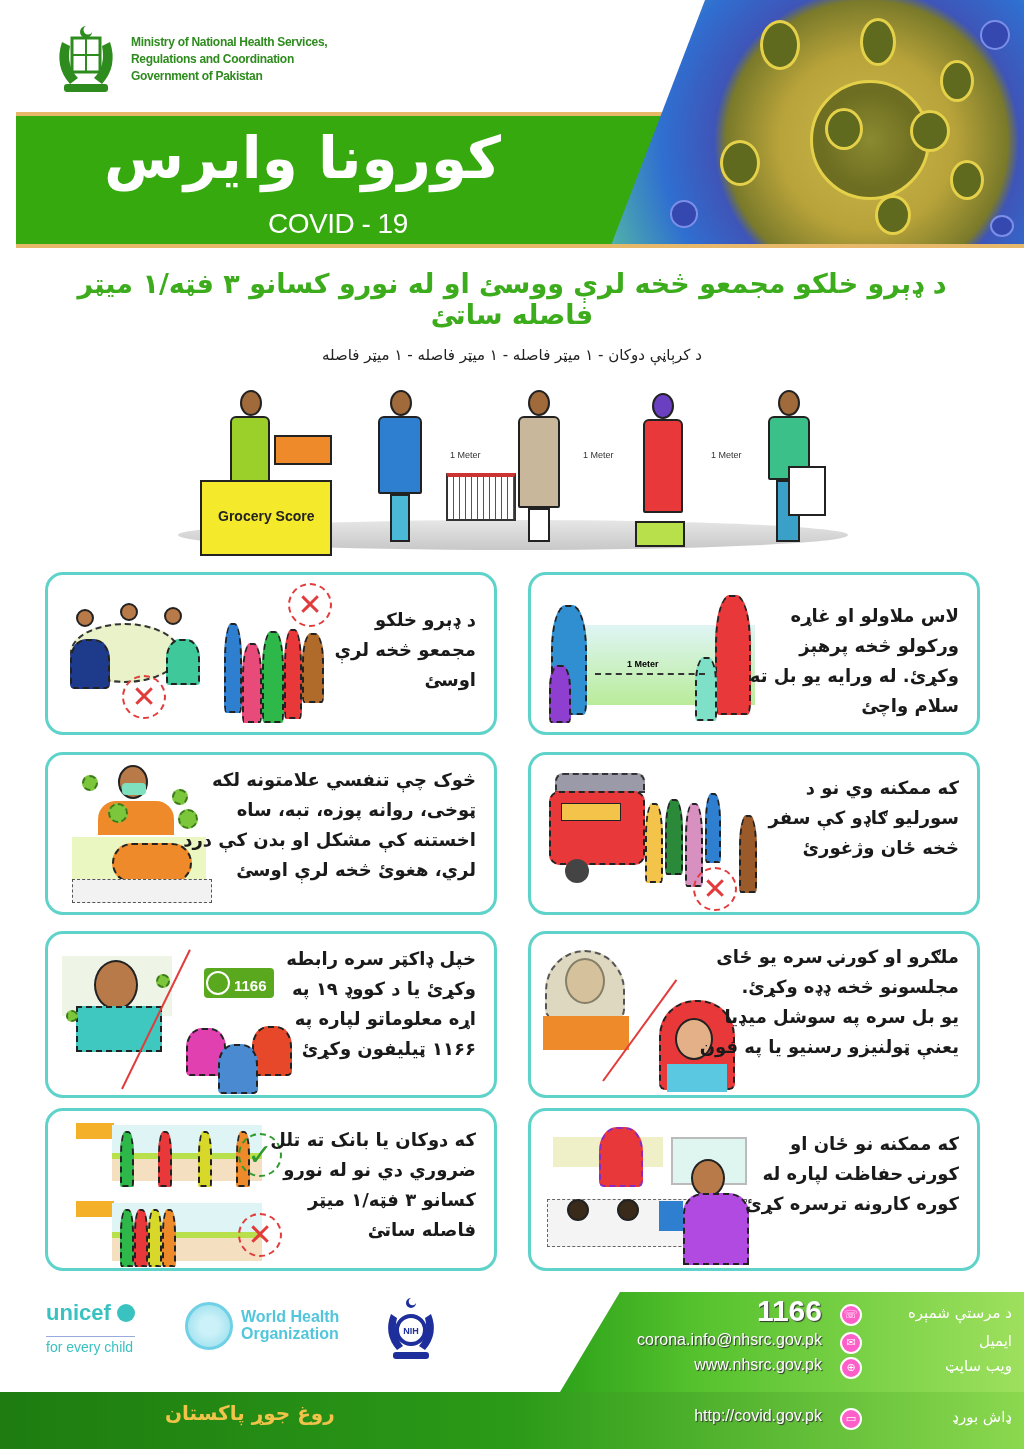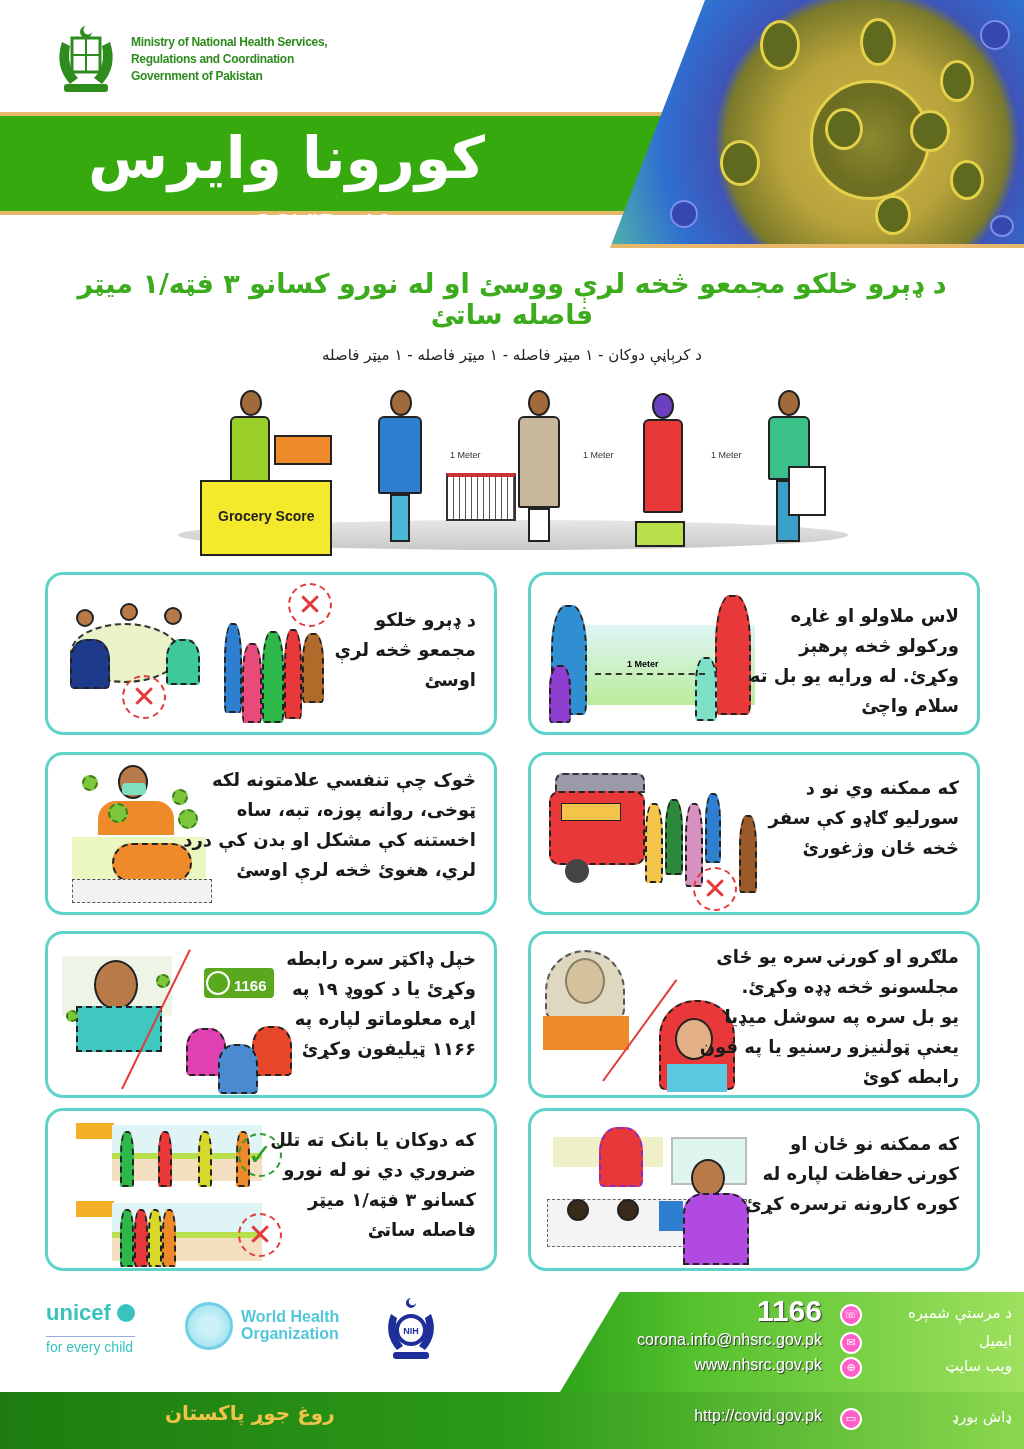--- a/index.html
+++ b/index.html
@@ -2,21 +2,21 @@
 <html><head>
 <meta charset="utf-8">
 <style>
   * { box-sizing: border-box; margin: 0; padding: 0; }
   body { width: 1024px; height: 1449px; background: #ffffff; font-family: "DejaVu Sans", sans-serif; position: relative; overflow: hidden; }
 
   
   .header { position: absolute; left: 0; top: 0; width: 1024px; height: 250px; }
   .emblem { position: absolute; left: 50px; top: 22px; width: 72px; height: 76px; }
   .ministry { position: absolute; left: 131px; top: 34px; font-family: "Liberation Sans", sans-serif; font-size: 12px; font-weight: bold; color: #2e8b1e; line-height: 17px; letter-spacing: -0.3px; }
-  .banner { position: absolute; left: 0; top: 112px; width: 700px; height: 103px; background: #36a90f; border-top: 4px solid #e8b86a; border-bottom: 4px solid #e8b86a; }
+  .banner { position: absolute; left: 16px; top: 112px; width: 700px; height: 136px; background: #36a90f; border-top: 4px solid #e8b86a; border-bottom: 4px solid #e8b86a; }
   .banner-title { position: absolute; right: 215px; top: 8px; font-family: "DejaVu Sans", sans-serif; font-size: 58px; font-weight: bold; color: #ffffff; direction: rtl; }
   .banner-sub { position: absolute; left: 252px; top: 92px; font-family: "Liberation Sans", sans-serif; font-size: 28px; color: #ffffff; letter-spacing: -0.5px; }
   .virus { position: absolute; left: 610px; top: 0; width: 414px; height: 248px; clip-path: polygon(95px 0, 414px 0, 414px 248px, 0 248px); background: radial-gradient(circle at 62% 58%, #c9b84a 0, #b8a33a 30%, #7a7a2a 48%, #3f55b8 52%, #2f6fd0 70%, #58c3a0 100%); border-bottom: 4px solid #e8b86a; }
   .spike { position: absolute; border-radius: 50%; background: #5f6a1e; border: 3px solid #e5d04a; }
   .blue-spike { position: absolute; border-radius: 50%; background: #3448b0; border: 2px solid #7b8fe8; }
 
   
   .headline { position: absolute; left: 40px; right: 40px; top: 268px; text-align: center; direction: rtl; font-size: 27px; font-weight: bold; color: #3cac1d; }
   .subline { position: absolute; left: 200px; right: 200px; top: 346px; text-align: center; direction: rtl; font-size: 15px; color: #222; }
 
@@ -229,21 +229,20 @@
     <div class="diag" style="left:64px;top:140px;width:125px;transform:rotate(-54deg);"></div>
     <div style="position:absolute;left:120px;top:60px;width:76px;height:90px;background:#e8383a;border:2px dashed #222;border-radius:36px 36px 6px 6px;"></div>
     <div class="face" style="left:136px;top:78px;width:38px;height:42px;background:#e4b088;"></div>
     <div style="position:absolute;left:128px;top:124px;width:60px;height:28px;background:#5ac8e0;"></div>
   </div>
   <div class="card-text" style="top:8px;">
     <div>ملګرو او کورنۍ سره یو ځای</div>
       <div>مجلسونو څخه ډډه وکړئ.</div>
       <div>یو بل سره په سوشل میډیا</div>
       <div>یعنې ټولنیزو رسنیو یا په فون</div>
-      <div>رابطه کوئ</div>
   </div>
 </div>
 
 <div class="card" style="left:45px;top:931px;height:167px;">
   <div class="illus" style="left:8px;top:6px;width:250px;height:155px;">
     <div style="position:absolute;left:6px;top:16px;width:110px;height:60px;background:#eef4e6;"></div>
     <div class="face" style="left:38px;top:20px;width:44px;height:50px;"></div>
     <div style="position:absolute;left:20px;top:66px;width:86px;height:46px;background:#3fc8c0;border:2px dashed #222;"></div>
     <div class="virus-dot" style="left:100px;top:34px;width:14px;height:14px;"></div>
     <div class="virus-dot" style="left:10px;top:70px;width:12px;height:12px;"></div>

